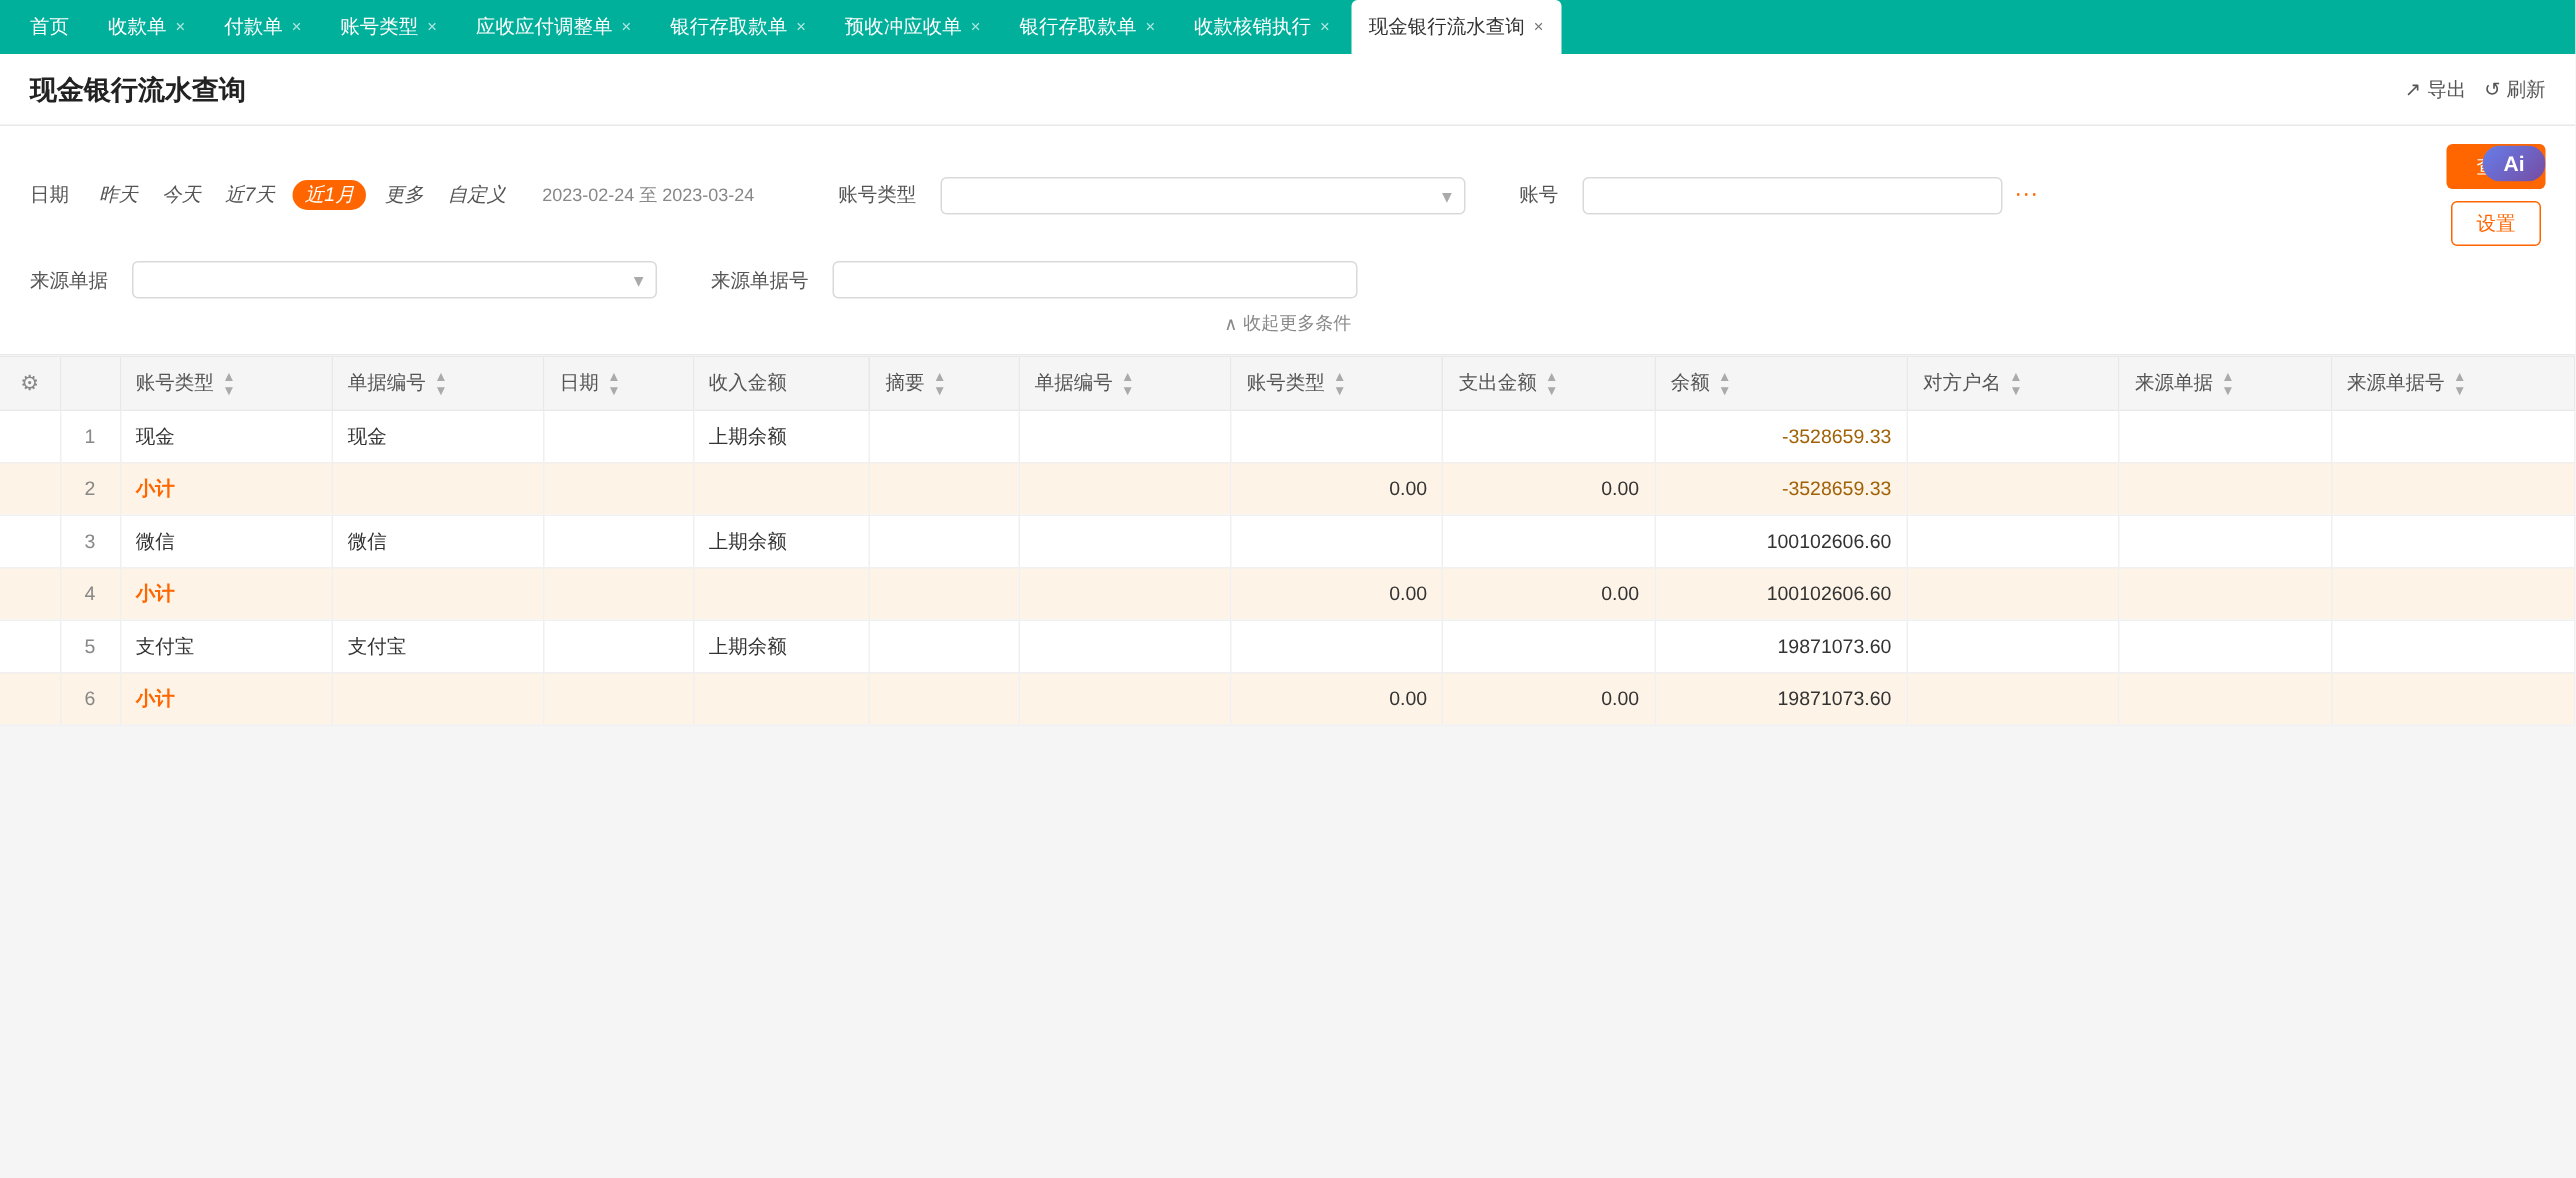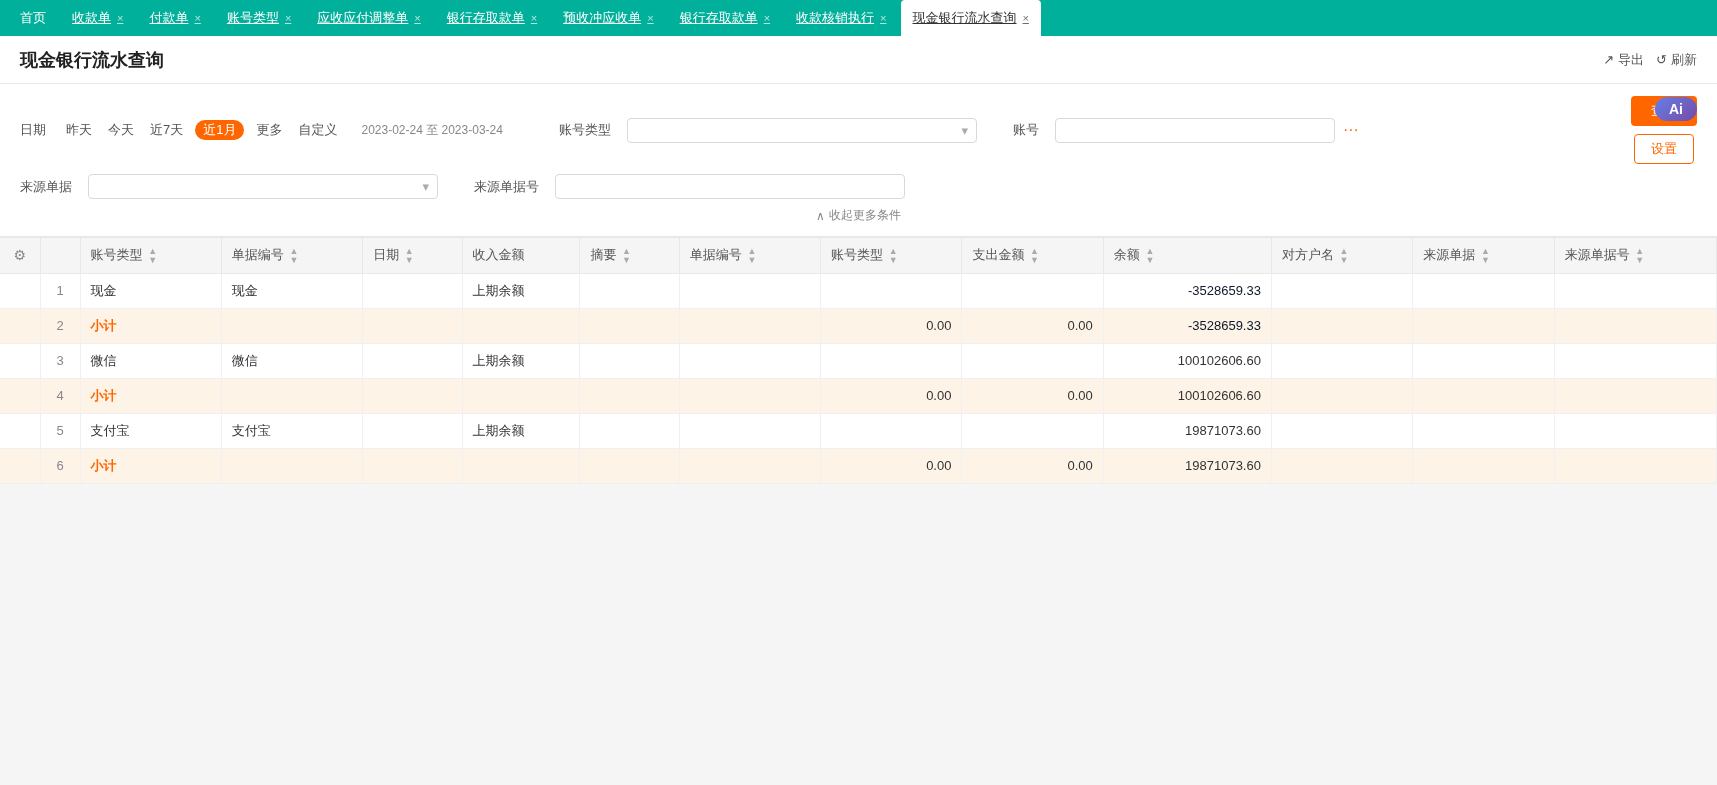--- a/index.html
+++ b/index.html
@@ -18,21 +18,20 @@
     .nav-tab {
       display: flex;
       align-items: center;
       padding: 0 12px;
       height: 36px;
       color: #fff;
       cursor: pointer;
       font-size: 13px;
       white-space: nowrap;
       gap: 4px;
-      text-decoration: underline;
     }
     .nav-tab.active {
       background: #fff;
       color: #333;
       border-radius: 4px 4px 0 0;
     }
     .nav-tab .close-x {
       font-size: 11px;
       opacity: 0.7;
       margin-left: 2px;
@@ -92,20 +91,21 @@
     }
     .filter-label {
       color: #555;
       font-size: 13px;
       white-space: nowrap;
     }
     .date-options {
       display: flex;
       align-items: center;
       gap: 8px;
+      font-style: italic;
     }
     .date-opt {
       color: #555;
       cursor: pointer;
       padding: 1px 4px;
       font-size: 13px;
       border-radius: 3px;
     }
     .date-opt.active {
       background: #f60;
@@ -241,21 +241,21 @@
     }
     tbody tr:nth-child(odd) { background: #fff; }
     tbody tr.subtotal-row { background: #fdf3e7; }
     tbody td {
       padding: 8px 10px;
       color: #333;
       border-right: 1px solid #f0f0f0;
       white-space: nowrap;
     }
     .row-num { color: #888; text-align: center; width: 40px; }
-    .balance-neg { color: #0f172a; }
+    .balance-neg { color: #a16207; }
     .balance-pos { color: #333; }
     .settings-icon-cell {
       text-align: center;
       width: 40px;
     }
     .gear-icon { font-size: 14px; color: #888; cursor: pointer; }
 
     .ai-badge {
       position: fixed;
       right: 20px;

